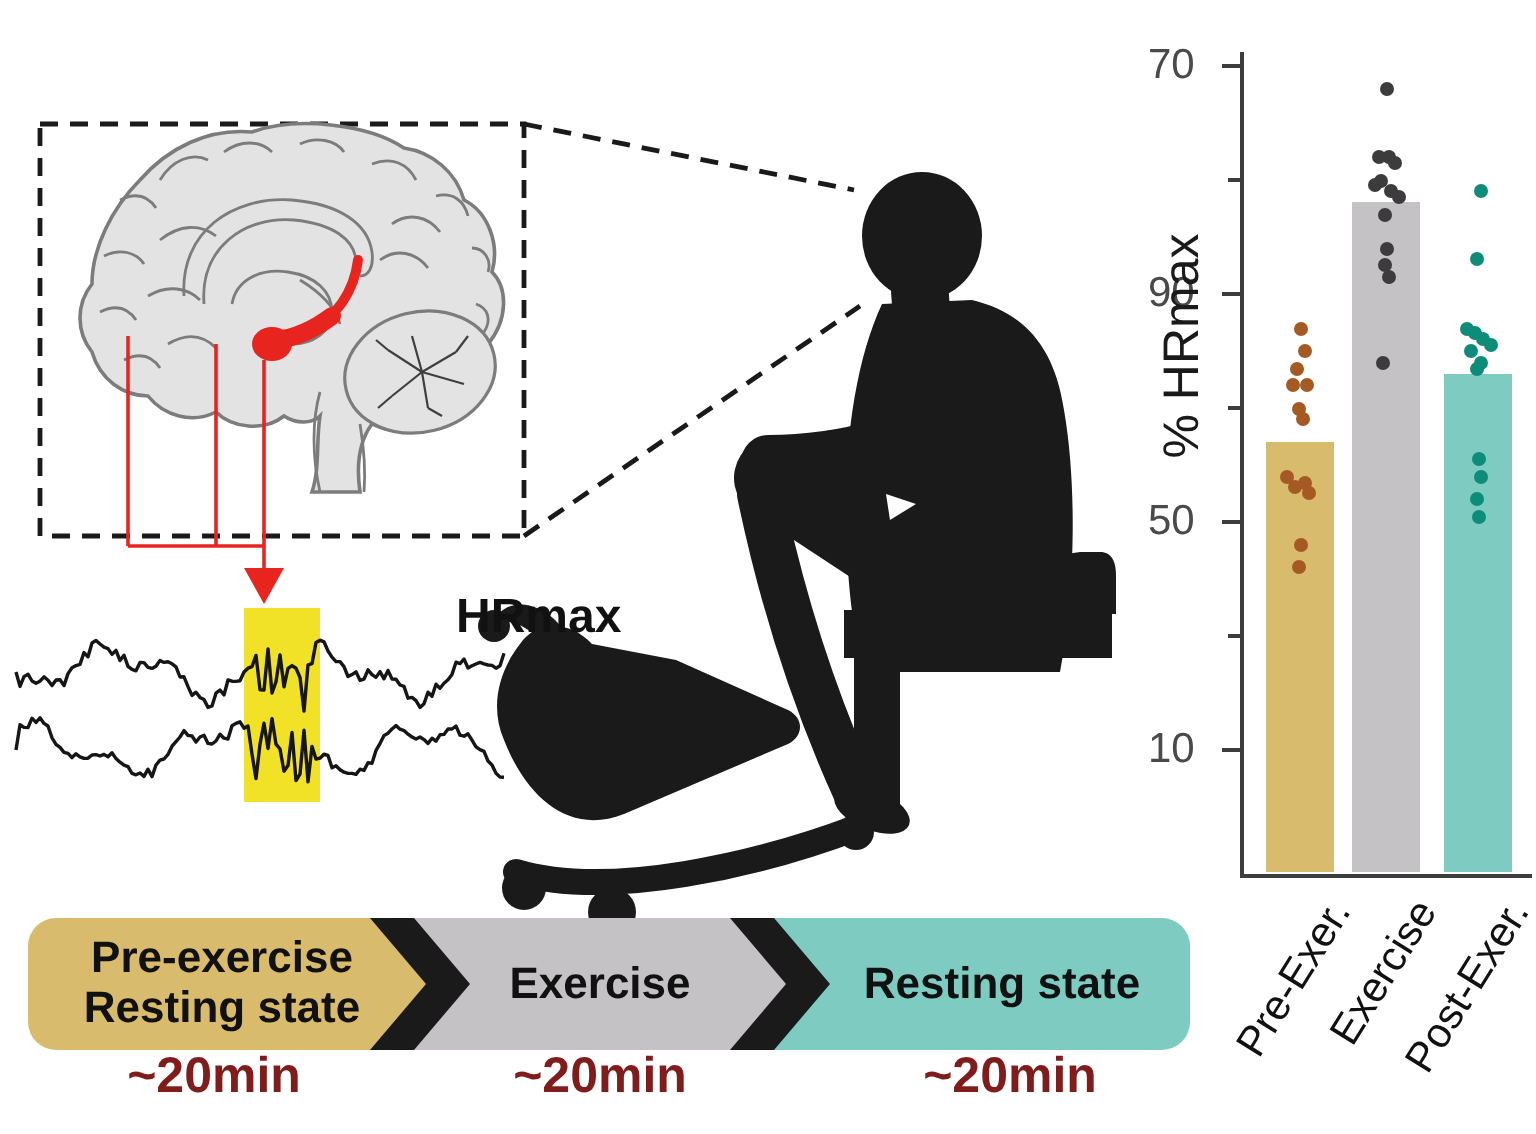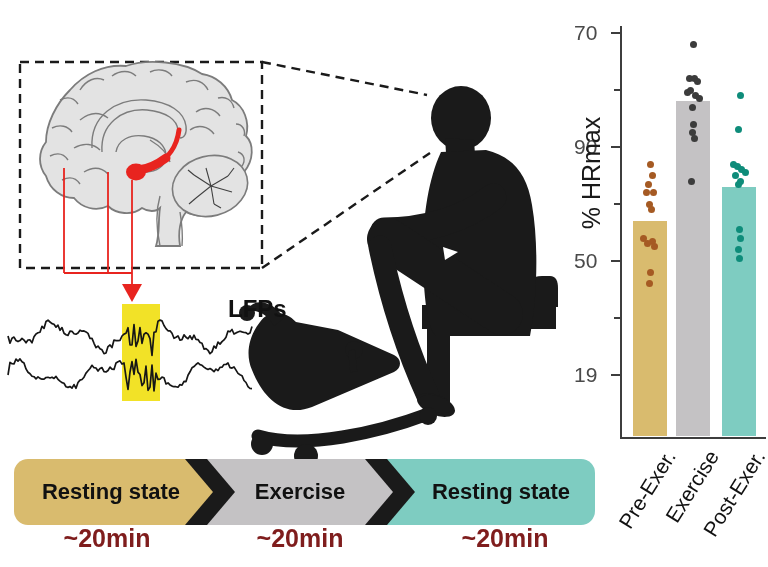--- a/index.html
+++ b/index.html
@@ -148,49 +148,50 @@
         <rect x="349" y="350" width="7" height="22" transform="rotate(-6 352 360)"></rect>
         <ellipse cx="436" cy="404" rx="17" ry="8" transform="rotate(18 436 404)"></ellipse>
         <path d="M 258,436 C 305,450 380,432 428,414" fill="none" stroke="#1a1a1a" stroke-width="13" stroke-linecap="round"></path>
         <circle cx="262" cy="444" r="11"></circle>
         <circle cx="306" cy="456" r="12"></circle>
         <circle cx="428" cy="416" r="9"></circle>
       </g>
     </g>
   </svg>
 
-  <div class="lfp-label">LFPs</div>
+  <div class="lfp-label">HRmax</div>
 
   <div>
     <div class="tl-seg tl-arrowR" id="seg1" style="background: rgb(217, 187, 110);"></div>
     <div class="tl-seg tl-arrowR" id="chev1"></div>
     <div class="tl-seg tl-arrowR" id="seg2" style="background: rgb(196, 194, 196);"></div>
     <div class="tl-seg tl-arrowR" id="chev2"></div>
     <div class="tl-seg" id="seg3" style="background: rgb(126, 204, 193);"></div>
 
     <div class="tl-text" id="t1">
+      <span>Pre-exercise</span>
       <span>Resting state</span>
     </div>
     <div class="tl-text" id="t2">
       <span>Exercise</span>
     </div>
     <div class="tl-text" id="t3">
       <span>Resting state</span>
     </div>
 
     <div class="tl-dur" id="d1">~20min</div>
     <div class="tl-dur" id="d2">~20min</div>
     <div class="tl-dur" id="d3">~20min</div>
   </div>
 
   <div id="chart">
       <div class="vaxis" style="left: 50px; top: 26px; height: 413px;"></div>
       <div class="haxis" style="left: 50px; top: 437px; width: 146px;"></div>
       <div class="tick" style="left: 41px; top: 374px; width: 9px;"></div>
-      <div class="ticklab" style="top: 363px;">19</div>
+      <div class="ticklab" style="top: 363px;">10</div>
       <div class="tick" style="left: 44px; top: 317px; width: 6px;"></div>
       <div class="tick" style="left: 41px; top: 260px; width: 9px;"></div>
       <div class="ticklab" style="top: 249px;">50</div>
       <div class="tick" style="left: 44px; top: 203px; width: 6px;"></div>
       <div class="tick" style="left: 41px; top: 146px; width: 9px;"></div>
       <div class="ticklab" style="top: 135px;">90</div>
       <div class="tick" style="left: 44px; top: 89px; width: 6px;"></div>
       <div class="tick" style="left: 41px; top: 32px; width: 9px;"></div>
       <div class="ticklab" style="top: 21px;">70</div>
       <div class="bar" style="left: 63px; top: 221.1px; width: 34px; height: 214.9px; background: rgb(217, 187, 110);"></div>

